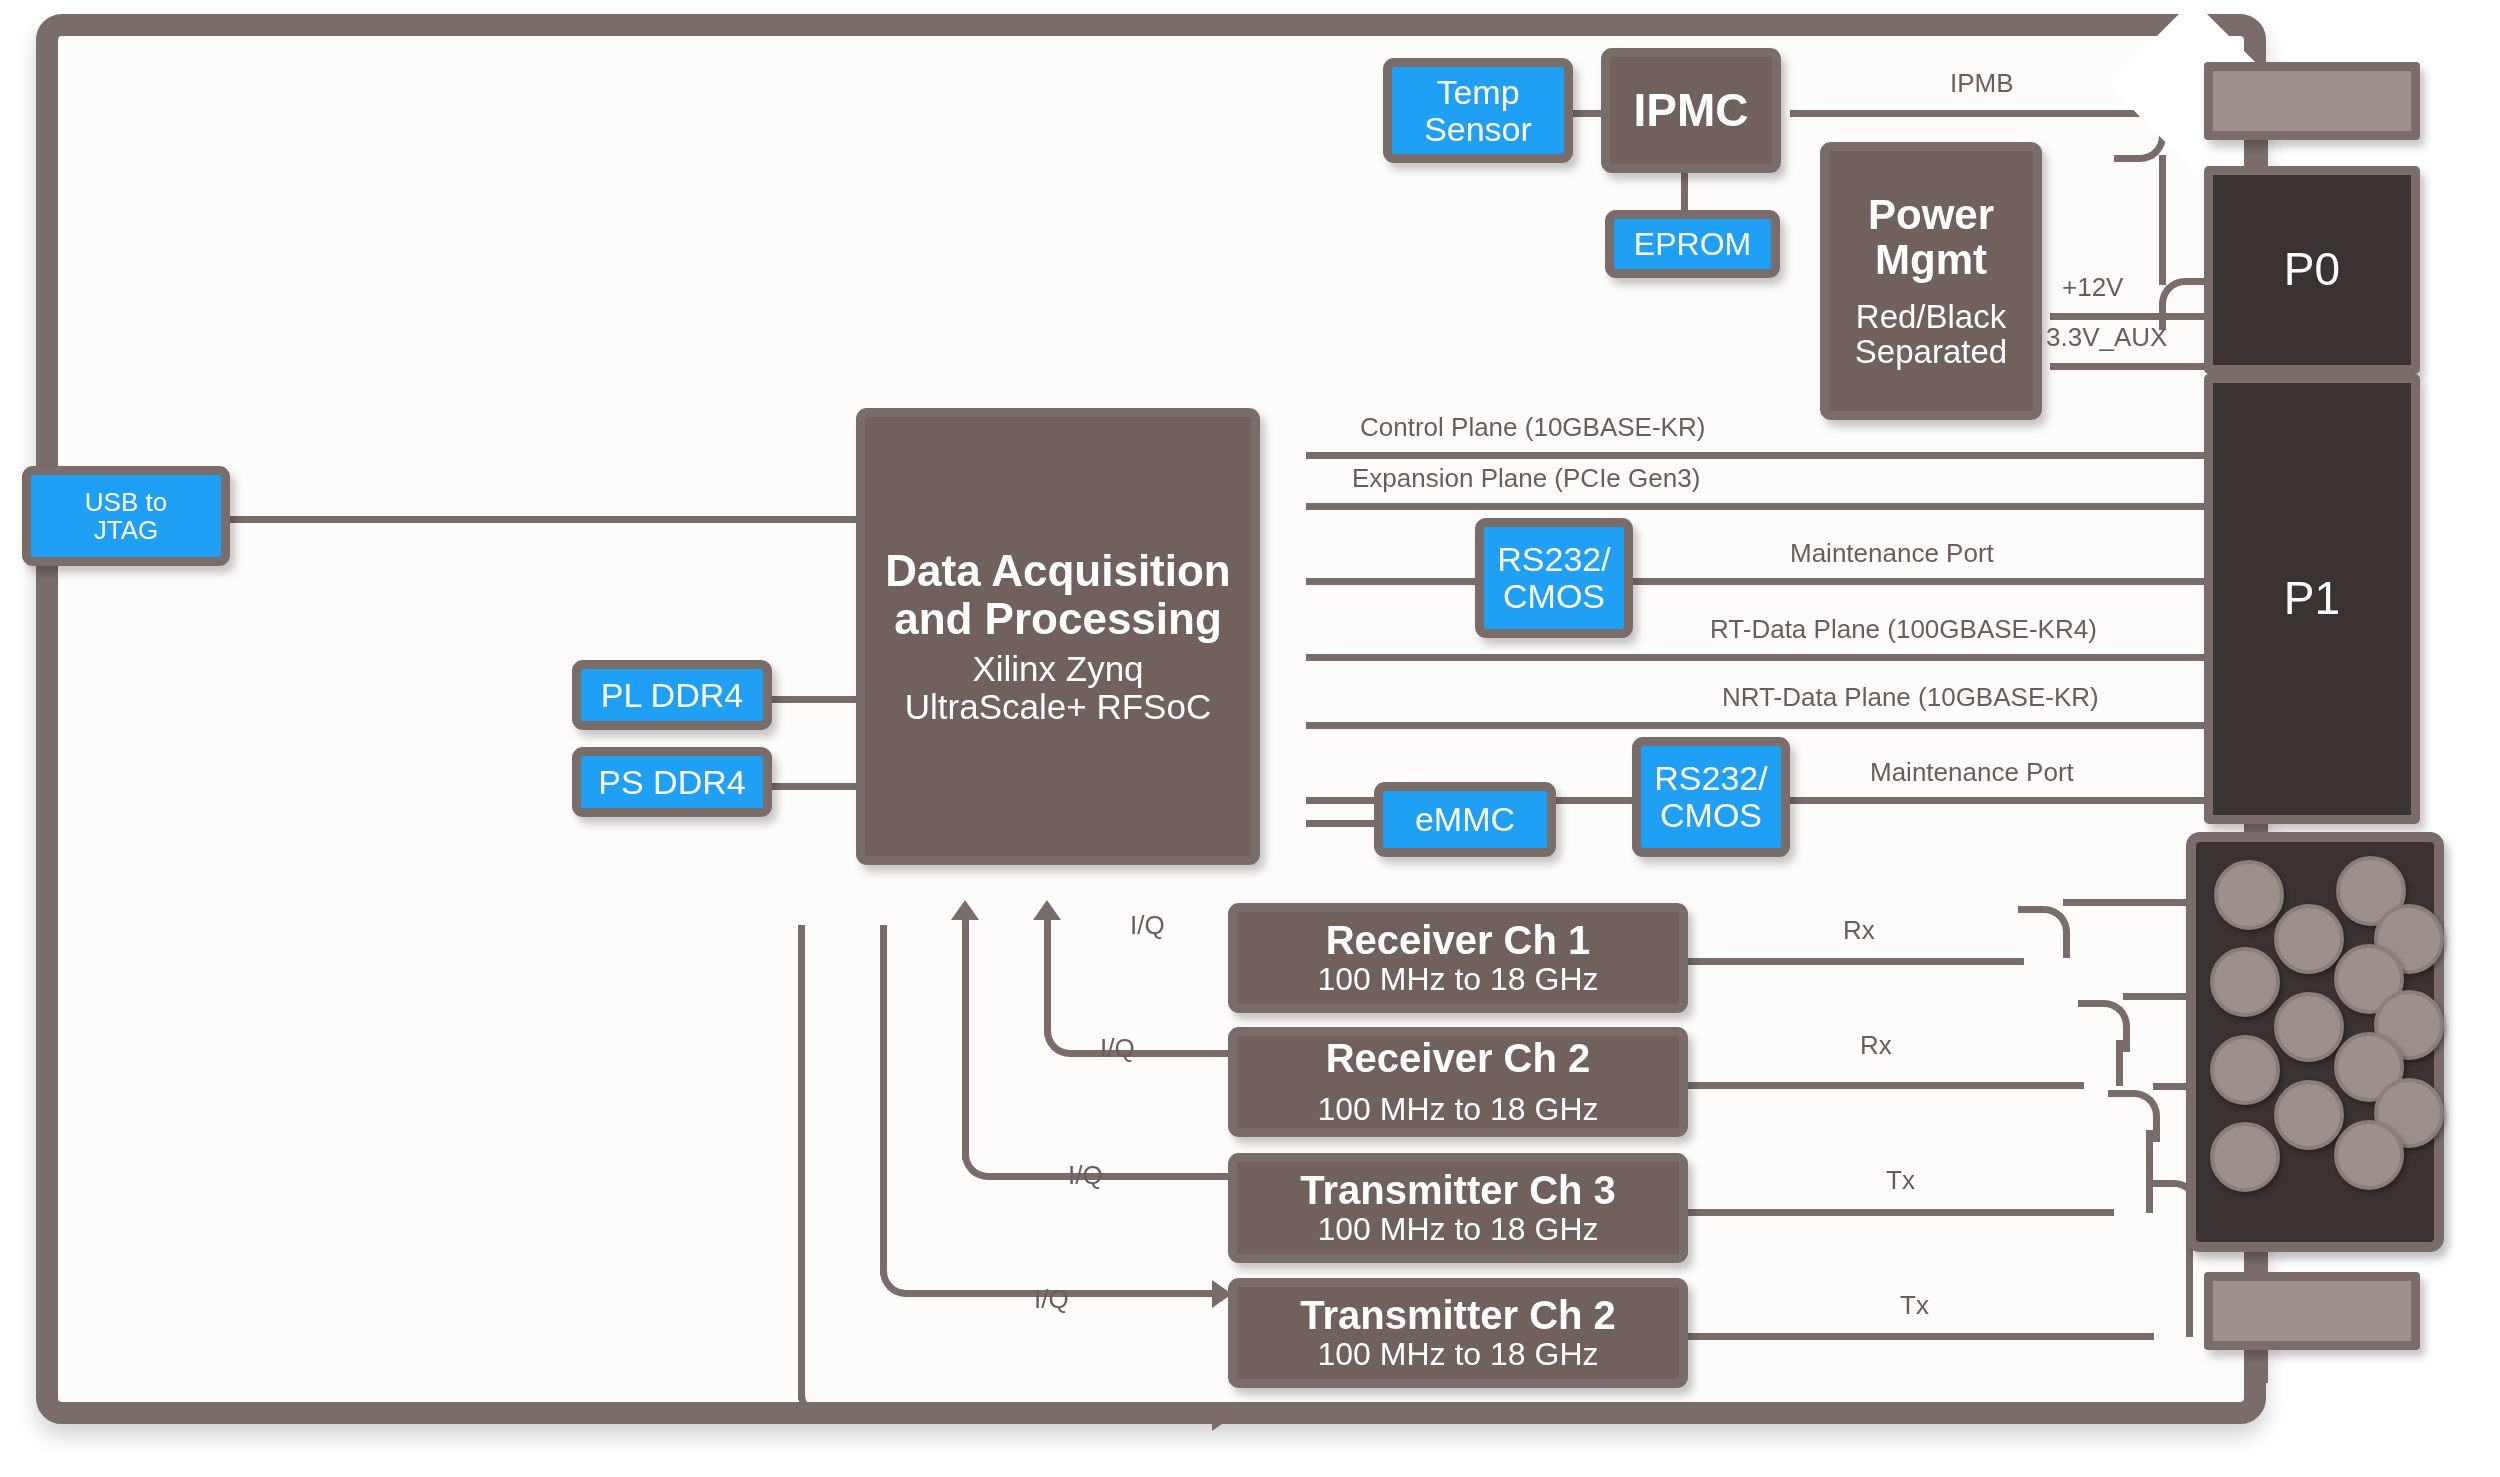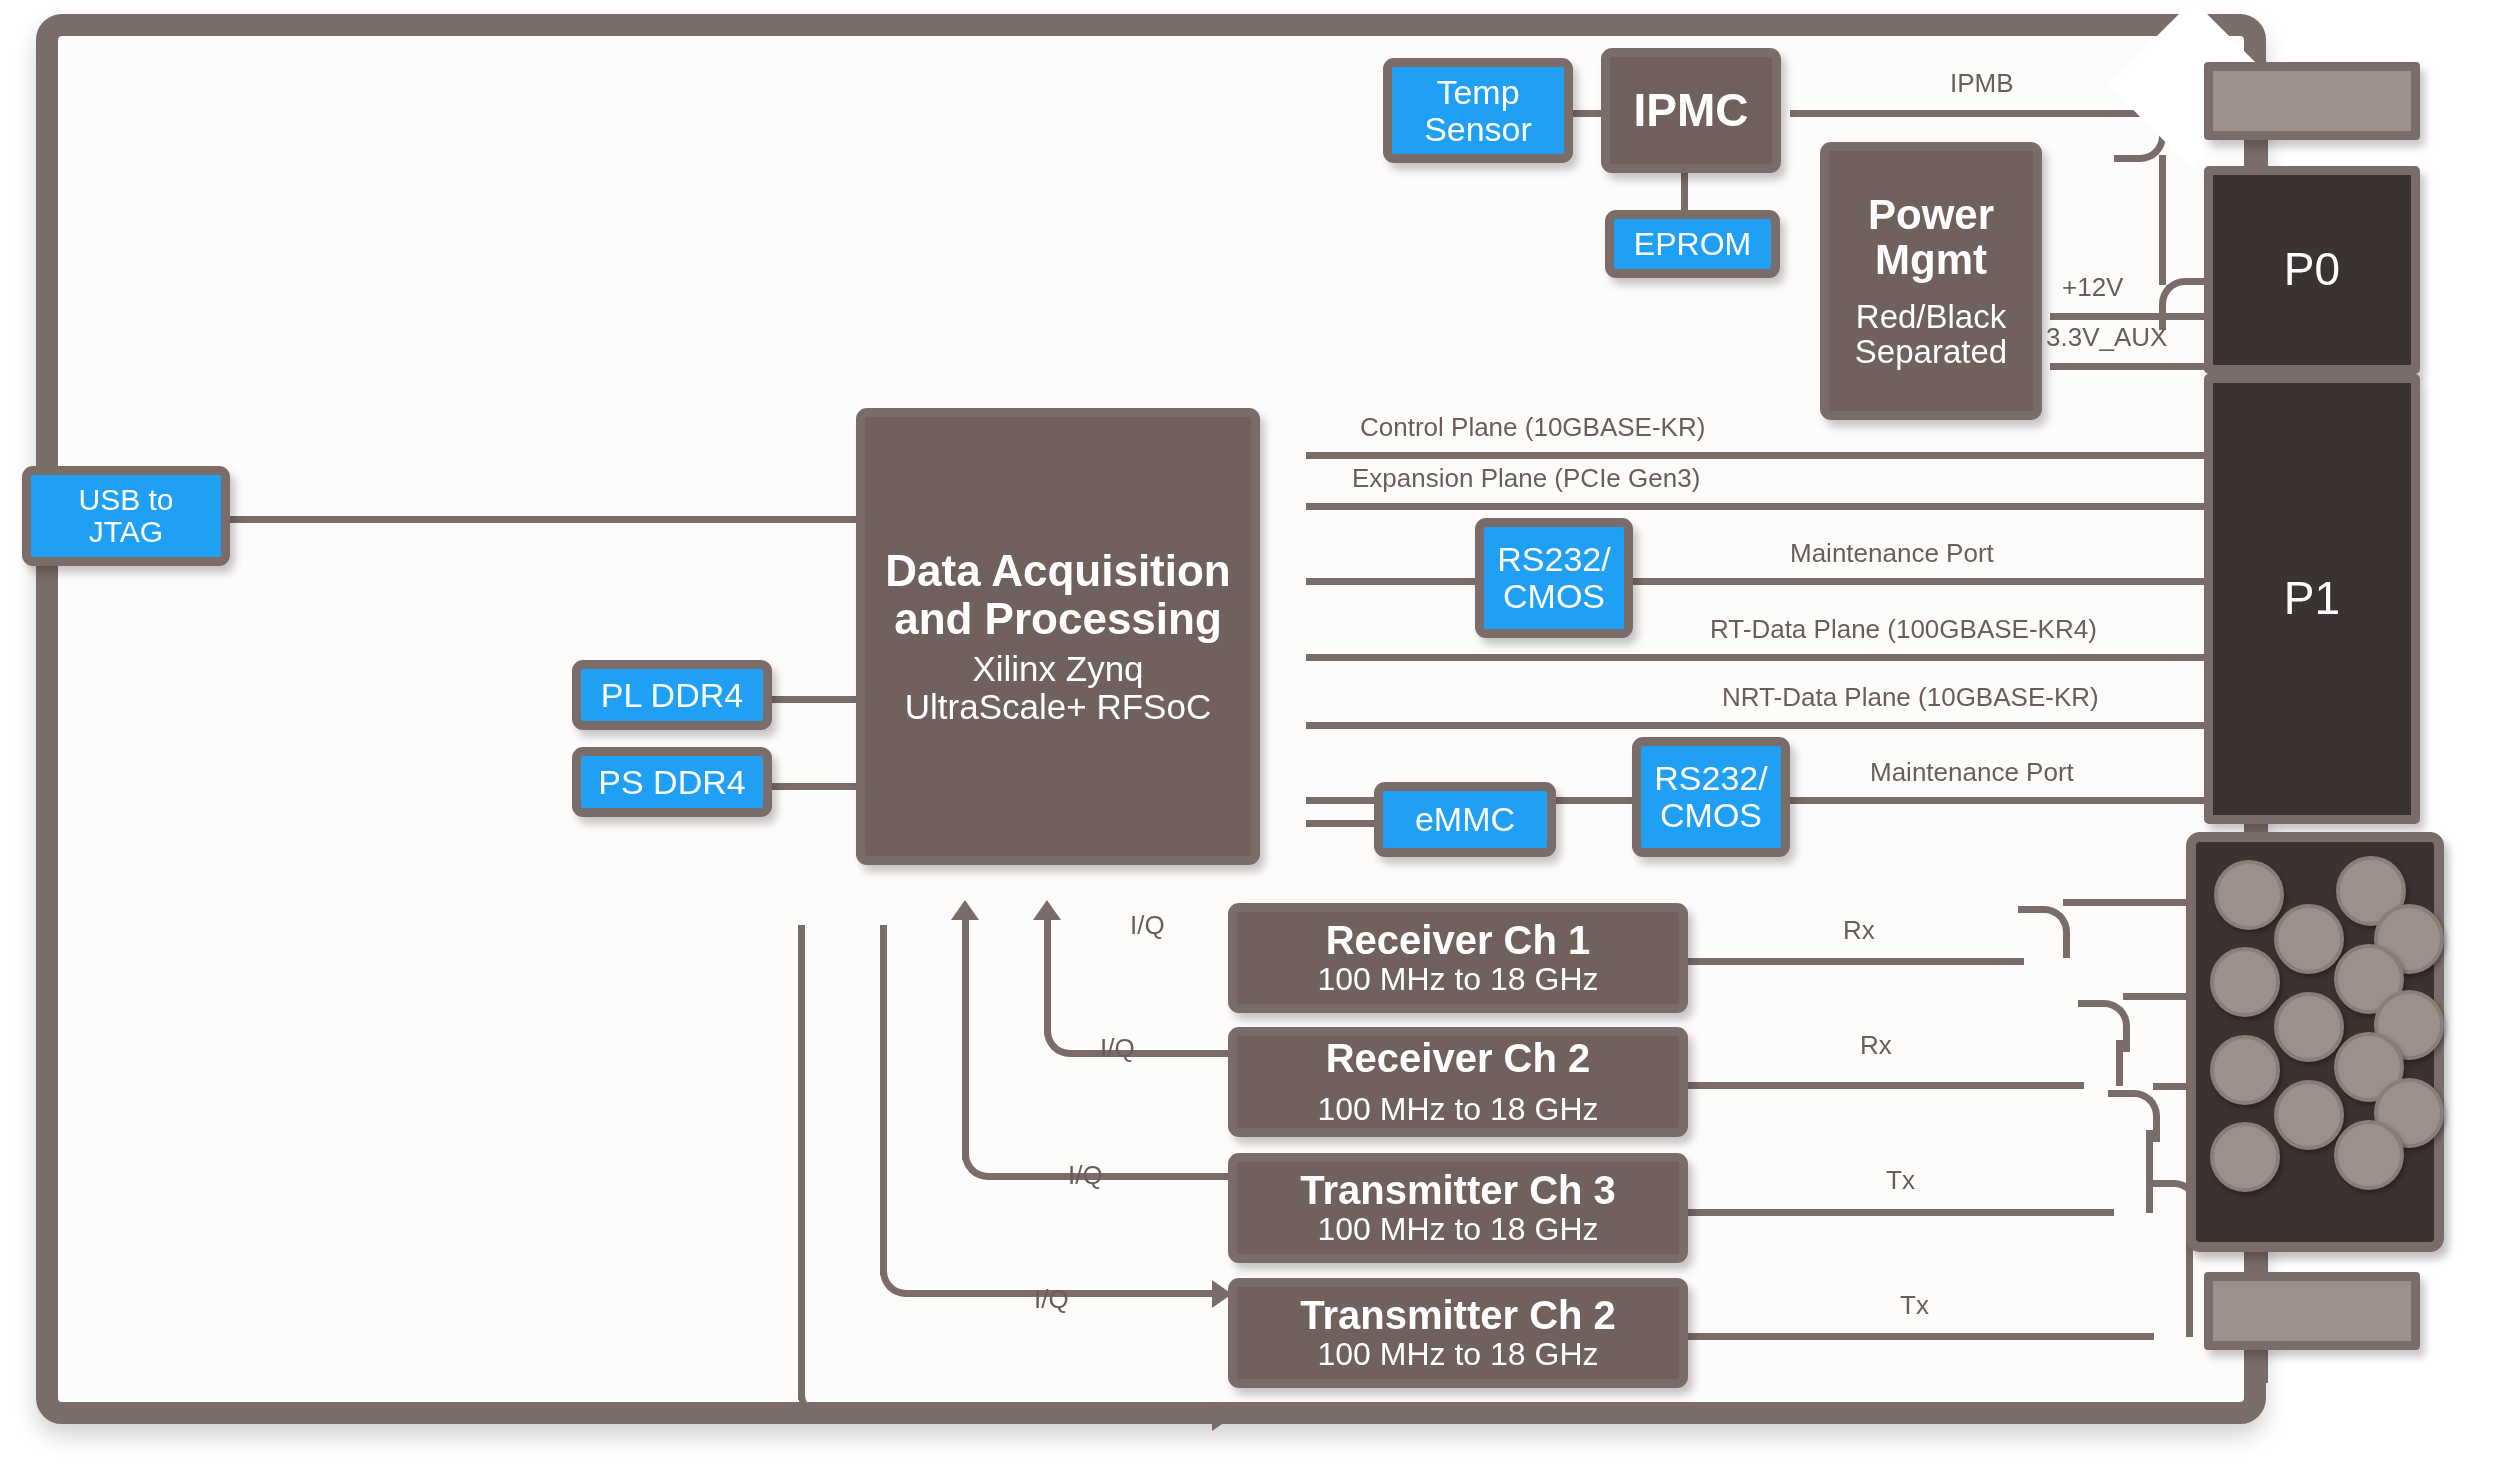--- a/index.html
+++ b/index.html
@@ -204,21 +204,21 @@
     <span>EPROM</span>
   </div>
 
   <div class="blk brown" style="left:1820px;top:142px;width:222px;height:278px;">
     <span class="ttl" style="font-size:42px;">Power</span>
     <span class="ttl" style="font-size:42px;margin-bottom:16px;">Mgmt</span>
     <span class="sub" style="font-size:33px;">Red/Black</span>
     <span class="sub" style="font-size:33px;">Separated</span>
   </div>
 
-  <div class="blk blue" style="left:22px;top:466px;width:208px;height:100px;font-size:30px;">
+  <div class="blk blue" style="left:22px;top:466px;width:208px;height:100px;font-size:26px;">
     <span>USB to</span>
     <span>JTAG</span>
   </div>
 
   <div class="blk blue" style="left:572px;top:660px;width:200px;height:70px;font-size:34px;">
     <span>PL DDR4</span>
   </div>
 
   <div class="blk blue" style="left:572px;top:747px;width:200px;height:70px;font-size:34px;">
     <span>PS DDR4</span>

